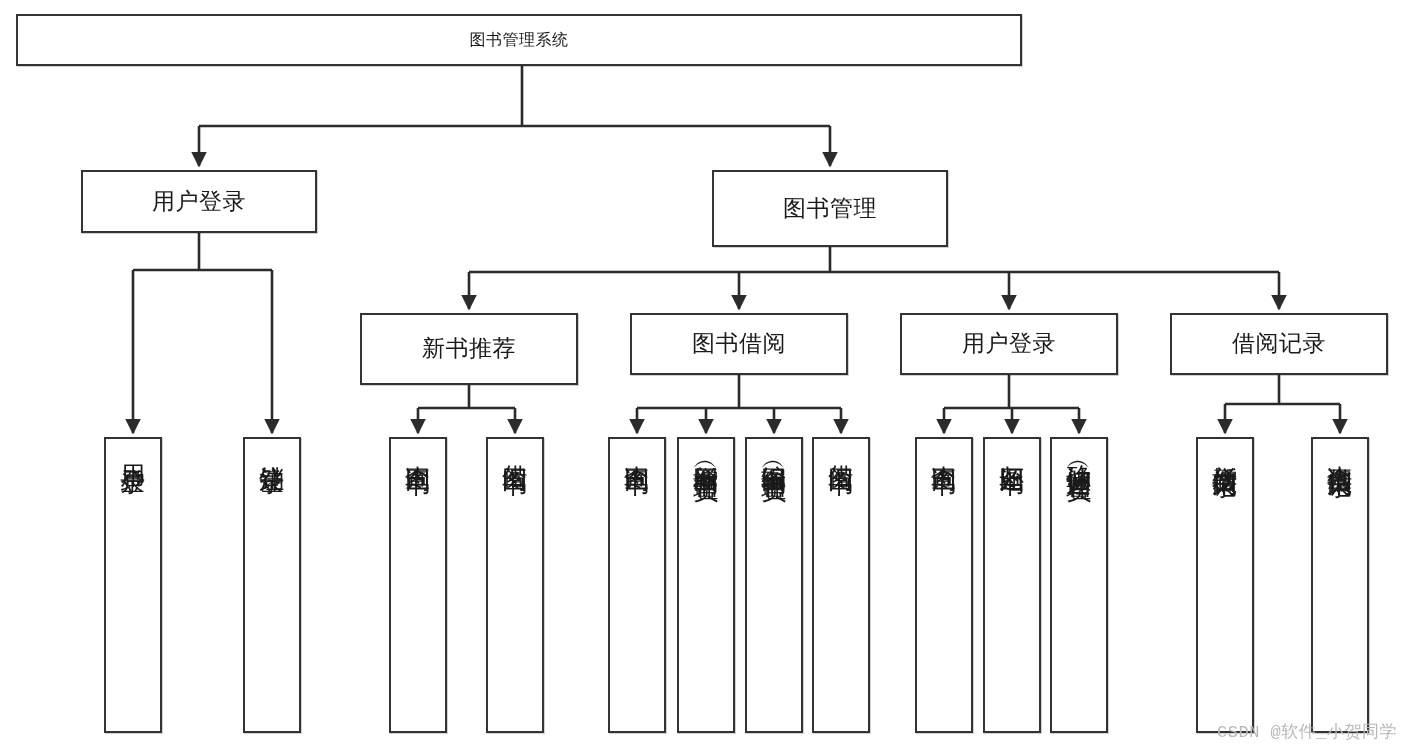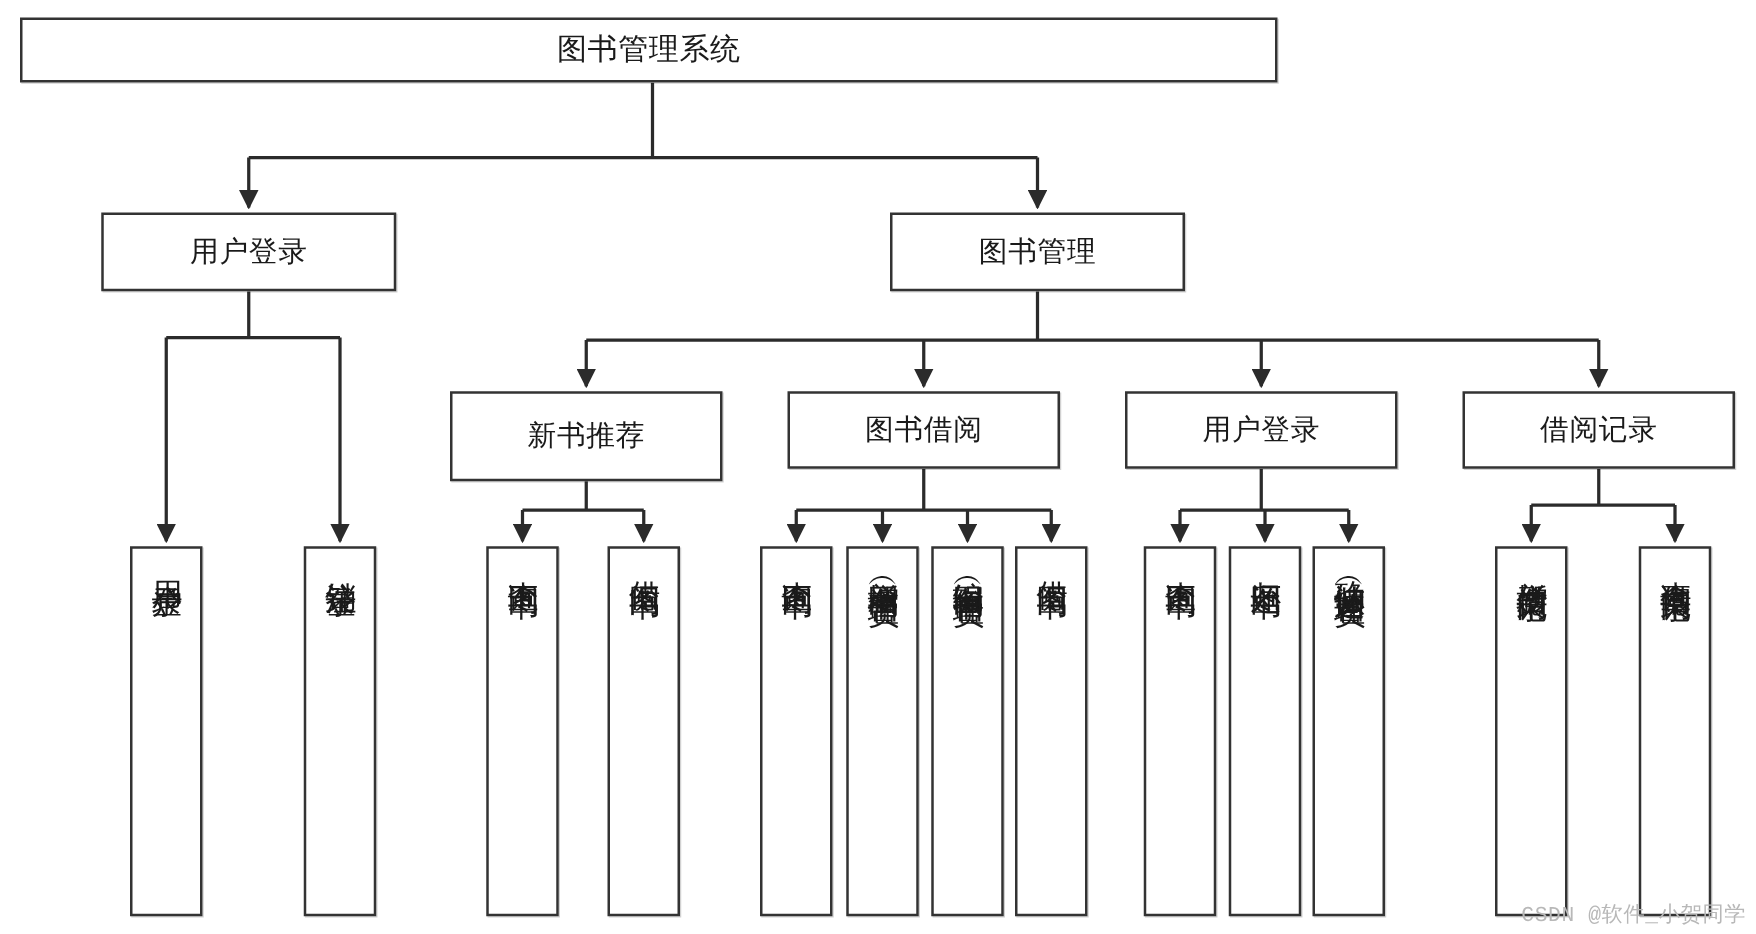--- a/index.html
+++ b/index.html
@@ -37,21 +37,21 @@
     box-shadow: 1px 1px 0 rgba(0,0,0,0.18);
   }
   .node .label {
     line-height: 1.18;
     letter-spacing: 0.5px;
   }
   .node.horizontal .label {
     font-size: 23px;
   }
   .node.root .label {
-    font-size: 24px;
+    font-size: 16px;
   }
   .node.vertical {
     align-items: flex-start;
     padding-top: 6px;
   }
   .node.vertical .label {
     writing-mode: vertical-rl;
     text-orientation: upright;
     font-size: 25px;
     line-height: 1.05;
@@ -129,21 +129,21 @@
     </g>
   </svg>
 
   <div class="node root horizontal" style="left: 16px; top: 14px; width: 1006px; height: 52px;">
     <span class="label">图书管理系统</span>
   </div>
 
   <div class="node horizontal" style="left: 81px; top: 170px; width: 236px; height: 63px;">
     <span class="label">用户登录</span>
   </div>
-  <div class="node horizontal" style="left: 712px; top: 170px; width: 236px; height: 63px;">
+  <div class="node horizontal" style="left: 712px; top: 170px; width: 236px; height: 77px;">
     <span class="label">图书管理</span>
   </div>
 
   <div class="node horizontal" style="left: 360px; top: 313px; width: 218px; height: 72px;">
     <span class="label">新书推荐</span>
   </div>
   <div class="node horizontal" style="left: 630px; top: 313px; width: 218px; height: 62px;">
     <span class="label">图书借阅</span>
   </div>
   <div class="node horizontal" style="left: 900px; top: 313px; width: 218px; height: 62px;">

